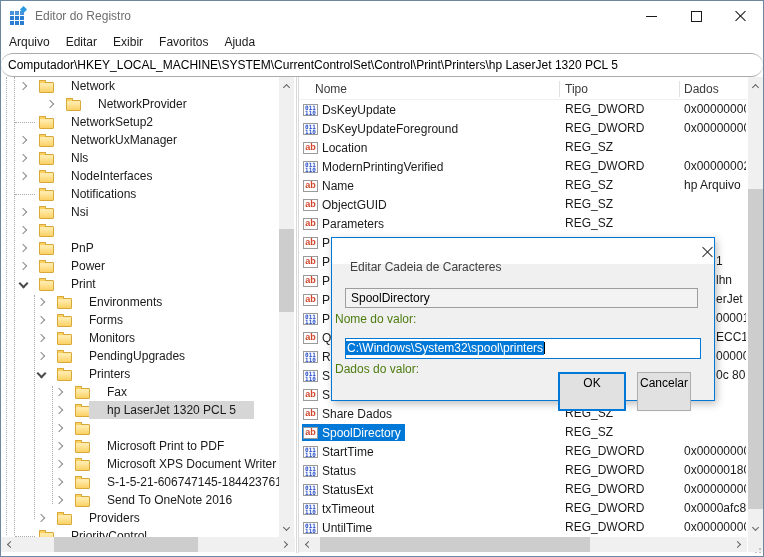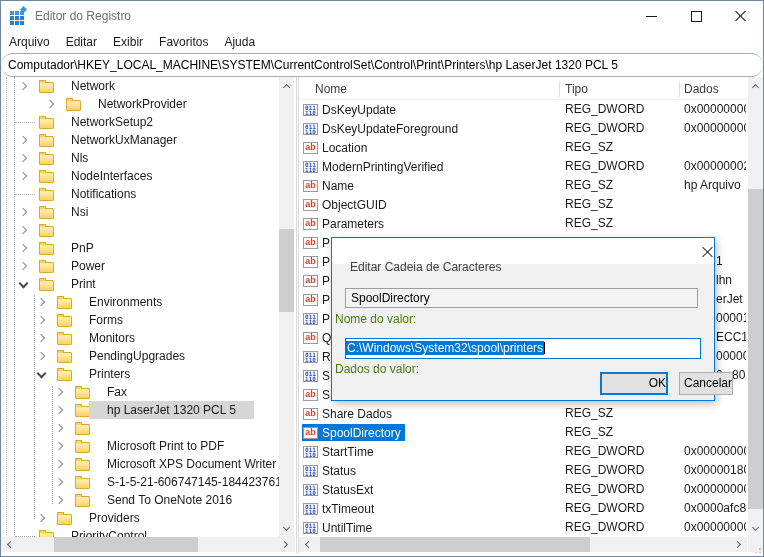--- a/index.html
+++ b/index.html
@@ -75,21 +75,21 @@
   .dlg-title-text{position:absolute;left:18px;top:0;line-height:26px;color:#404040;margin-top:16px;}
   .dlg-close{position:absolute;right:12px;top:8px;}
   .dlg-close .g-x::before,.dlg-close .g-x::after{background:#333;}
   .dlg-label{position:absolute;left:3px;color:#4d7c0f;margin-top:40px;}
   .dlg-field-ro{position:absolute;left:13px;right:16px;top:50px;height:20px;background:#f3f3f3;border:1px solid #9d9d9d;
                 box-sizing:border-box;line-height:18px;padding-left:5px;color:#000;}
   .dlg-field{position:absolute;left:13px;right:13px;top:100px;height:21px;background:#fff;border:1px solid #0078d7;
              box-sizing:border-box;line-height:19px;white-space:nowrap;overflow:hidden;}
   .sel-text{background:#0078d7;color:#fff;padding:0 1px;}
   .caret{display:inline-block;width:1px;height:12px;background:#000;vertical-align:-2px;}
-  .btn{position:absolute;top:134px;height:23px;background:#e1e1e1;text-align:right;box-sizing:border-box;color:#000;margin-left:42px;}
+  .btn{position:absolute;top:134px;height:39px;background:#e1e1e1;text-align:center;box-sizing:border-box;color:#000;}
   .btn-ok{left:226px;width:68px;border:2px solid #0078d7;line-height:19px;}
   .btn-cancel{left:305px;width:54px;border:1px solid #adadad;line-height:21px;}
 </style>
 </head>
 <body>
 
 <div id="stage">
 
   <div class="titlebar">
     <div class="app-icon">

